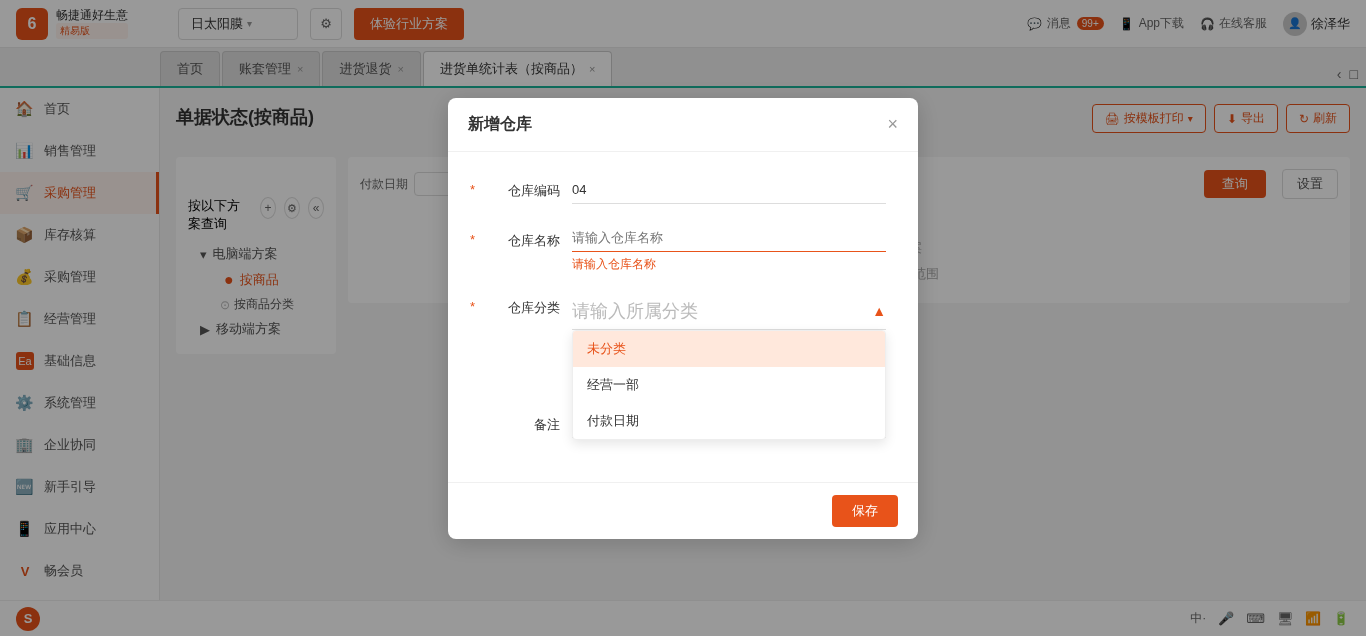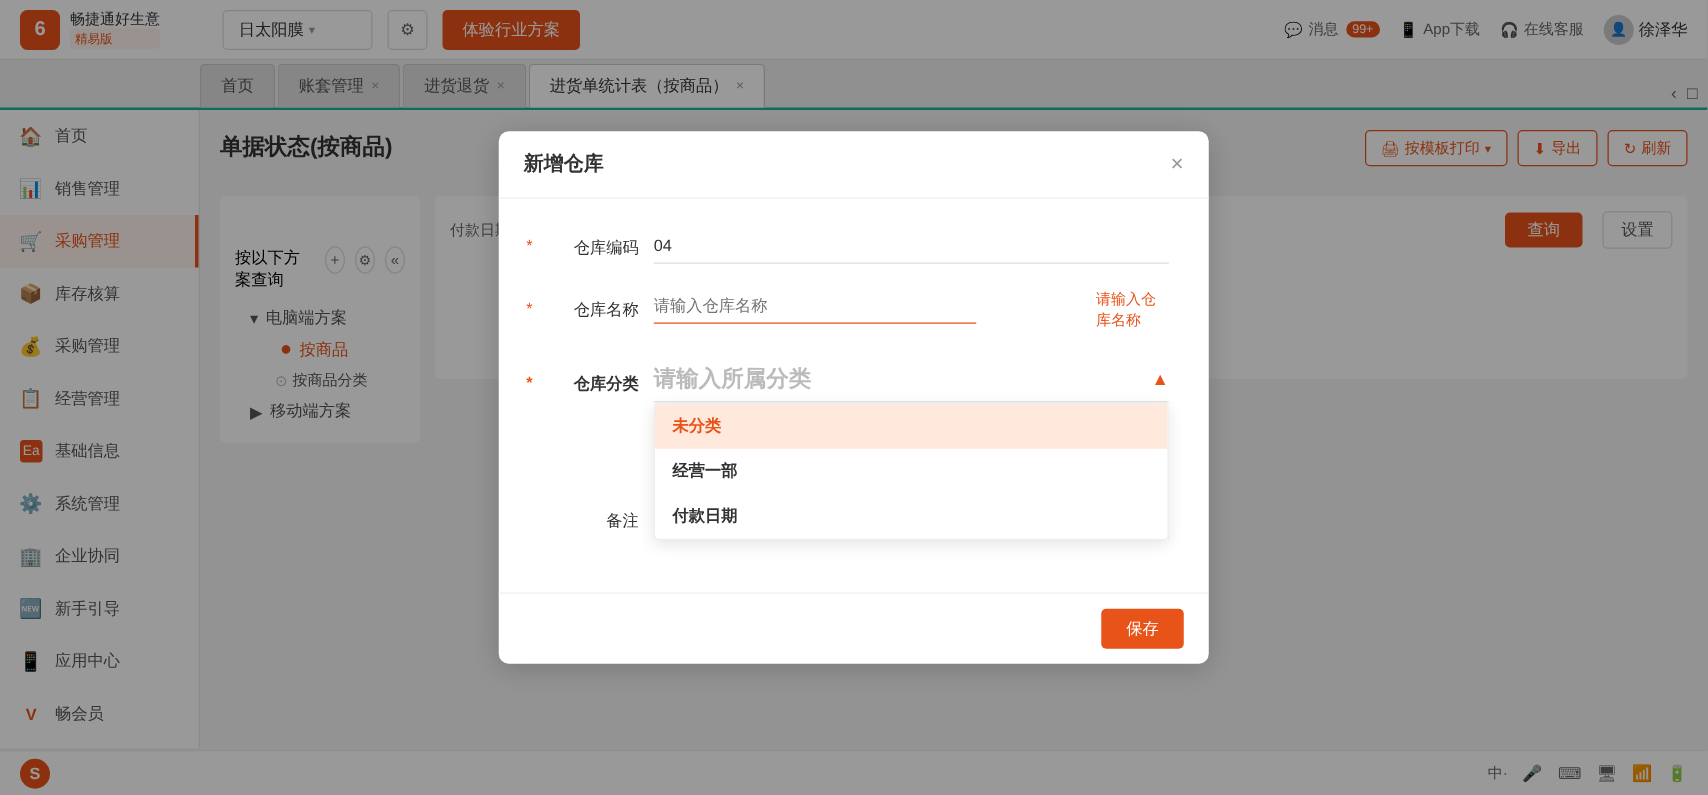--- a/index.html
+++ b/index.html
@@ -165,21 +165,21 @@
       position: fixed; top: 0; left: 0; right: 0; bottom: 0;
       background: rgba(0,0,0,0.4);
       z-index: 100;
       display: flex; align-items: center; justify-content: center;
     }
 
     
     .modal {
       background: #fff;
       border-radius: 8px;
-      width: 568px;
+      width: 470px;
       box-shadow: 0 4px 24px rgba(0,0,0,0.18);
       overflow: visible;
       position: relative;
     }
     .modal-header {
       padding: 16px 20px;
       border-bottom: 1px solid #f0f0f0;
       display: flex; align-items: center; justify-content: space-between;
     }
     .modal-title { font-size: 16px; font-weight: bold; color: #333; }
@@ -496,31 +496,31 @@
       <span class="modal-title">新增仓库</span>
       <span class="modal-close">×</span>
     </div>
     <div class="modal-body">
 
       <div class="form-row">
         <div class="form-label required">仓库编码</div>
         <input class="form-input" style="border-bottom: 1px solid rgb(221, 221, 221);" value="04">
       </div>
 
-      <div class="form-row" style="flex-direction:row;align-items:flex-start;gap:4px;">
+      <div class="form-row" style="flex-direction:column;align-items:flex-start;gap:4px;">
         <div style="display:flex;align-items:center;gap:12px;width:100%;">
           <div class="form-label required">仓库名称</div>
           <input class="form-input error-border" style="flex: 1 1 0%;" placeholder="请输入仓库名称">
         </div>
         <div style="margin-left:92px;">
           <span class="error-msg">请输入仓库名称</span>
         </div>
       </div>
 
-      <div class="form-row" style="align-items:center;font-weight:bold;">
+      <div class="form-row" style="align-items:flex-start;">
         <div class="form-label required" style="padding-top:6px;">仓库分类</div>
         <div class="form-control-wrap">
           <div class="form-select-wrap">
             <span class="placeholder">请输入所属分类</span>
             <span class="up-arrow">▲</span>
           </div>
           <div class="dropdown-list">
             <div class="dropdown-item selected">未分类</div>
             <div class="dropdown-item">经营一部</div>
             <div class="dropdown-item">付款日期</div>

